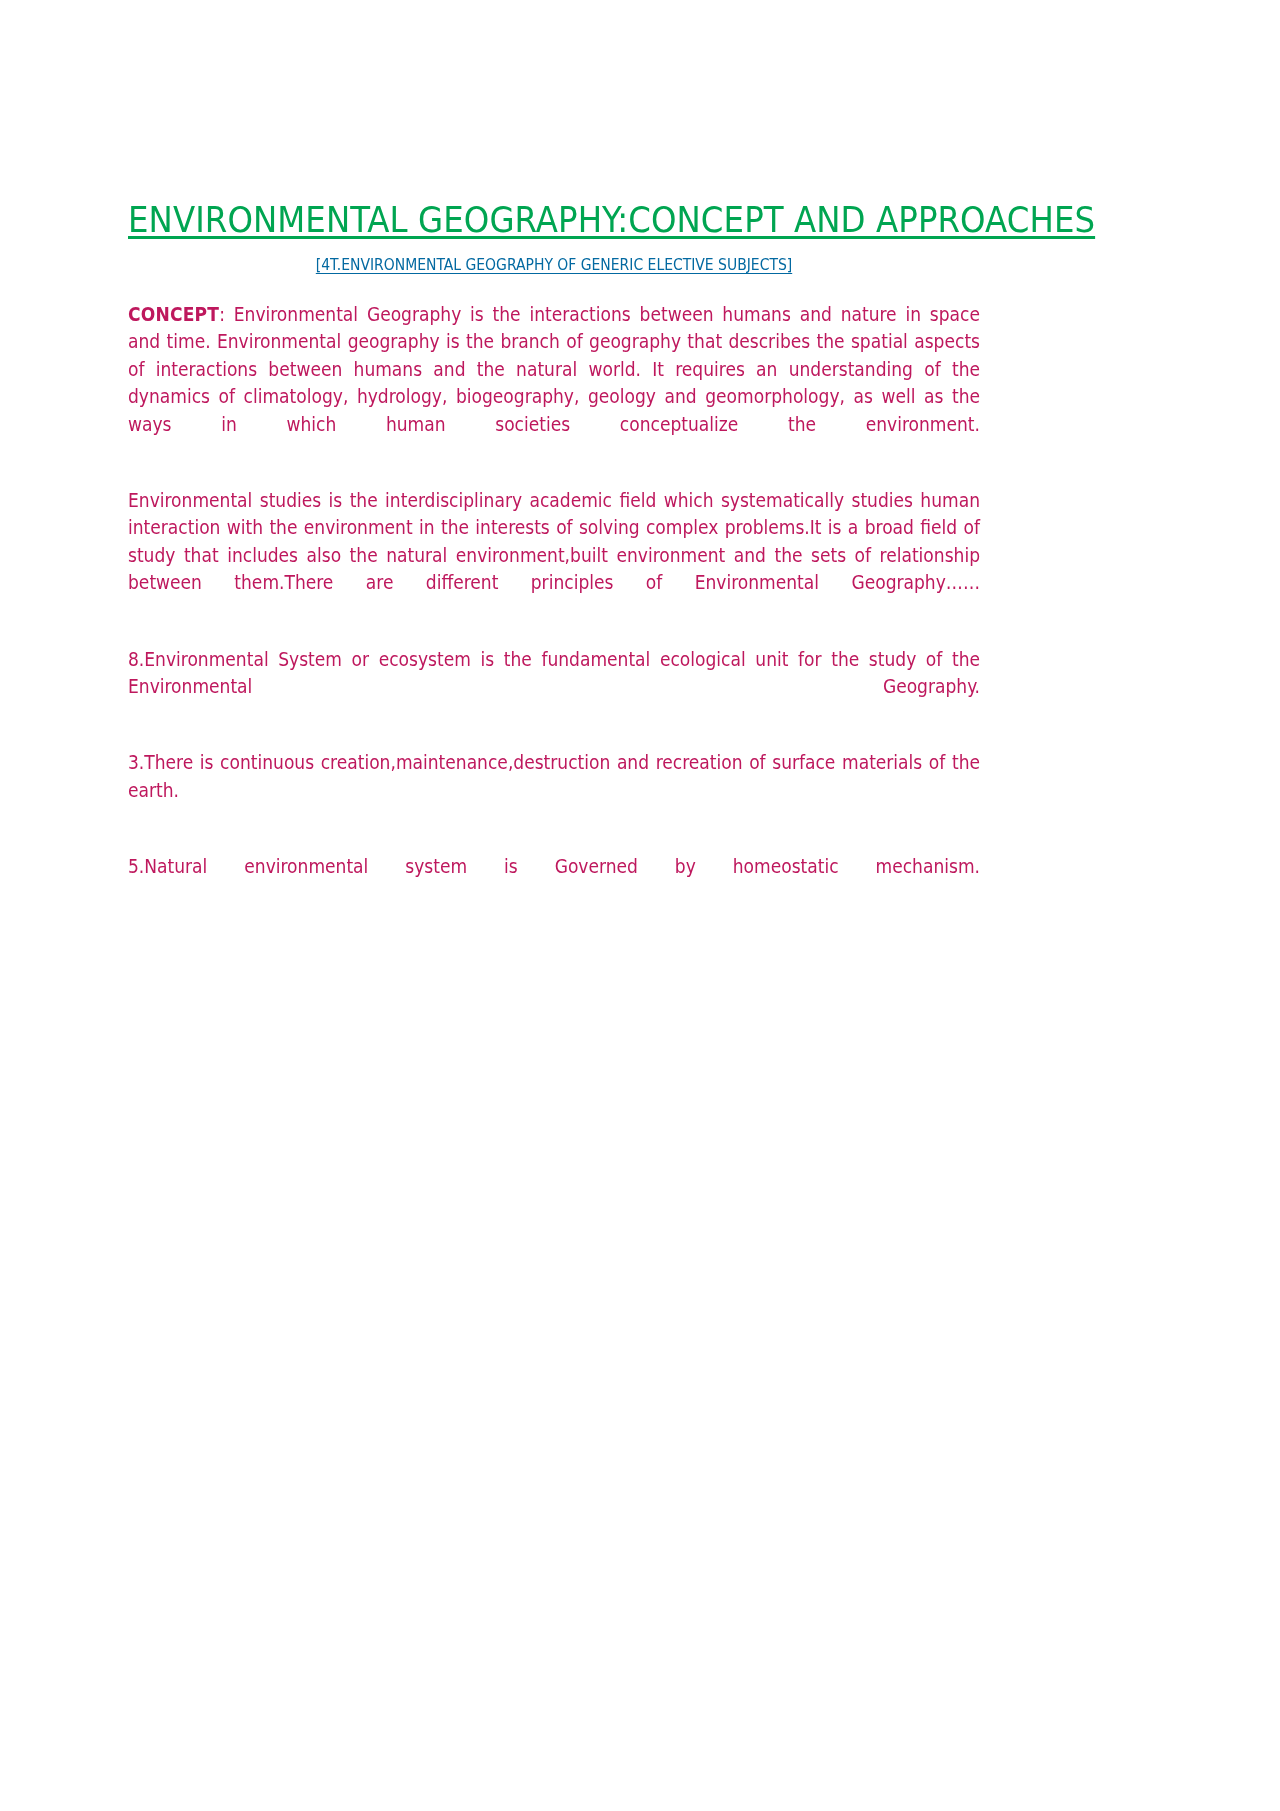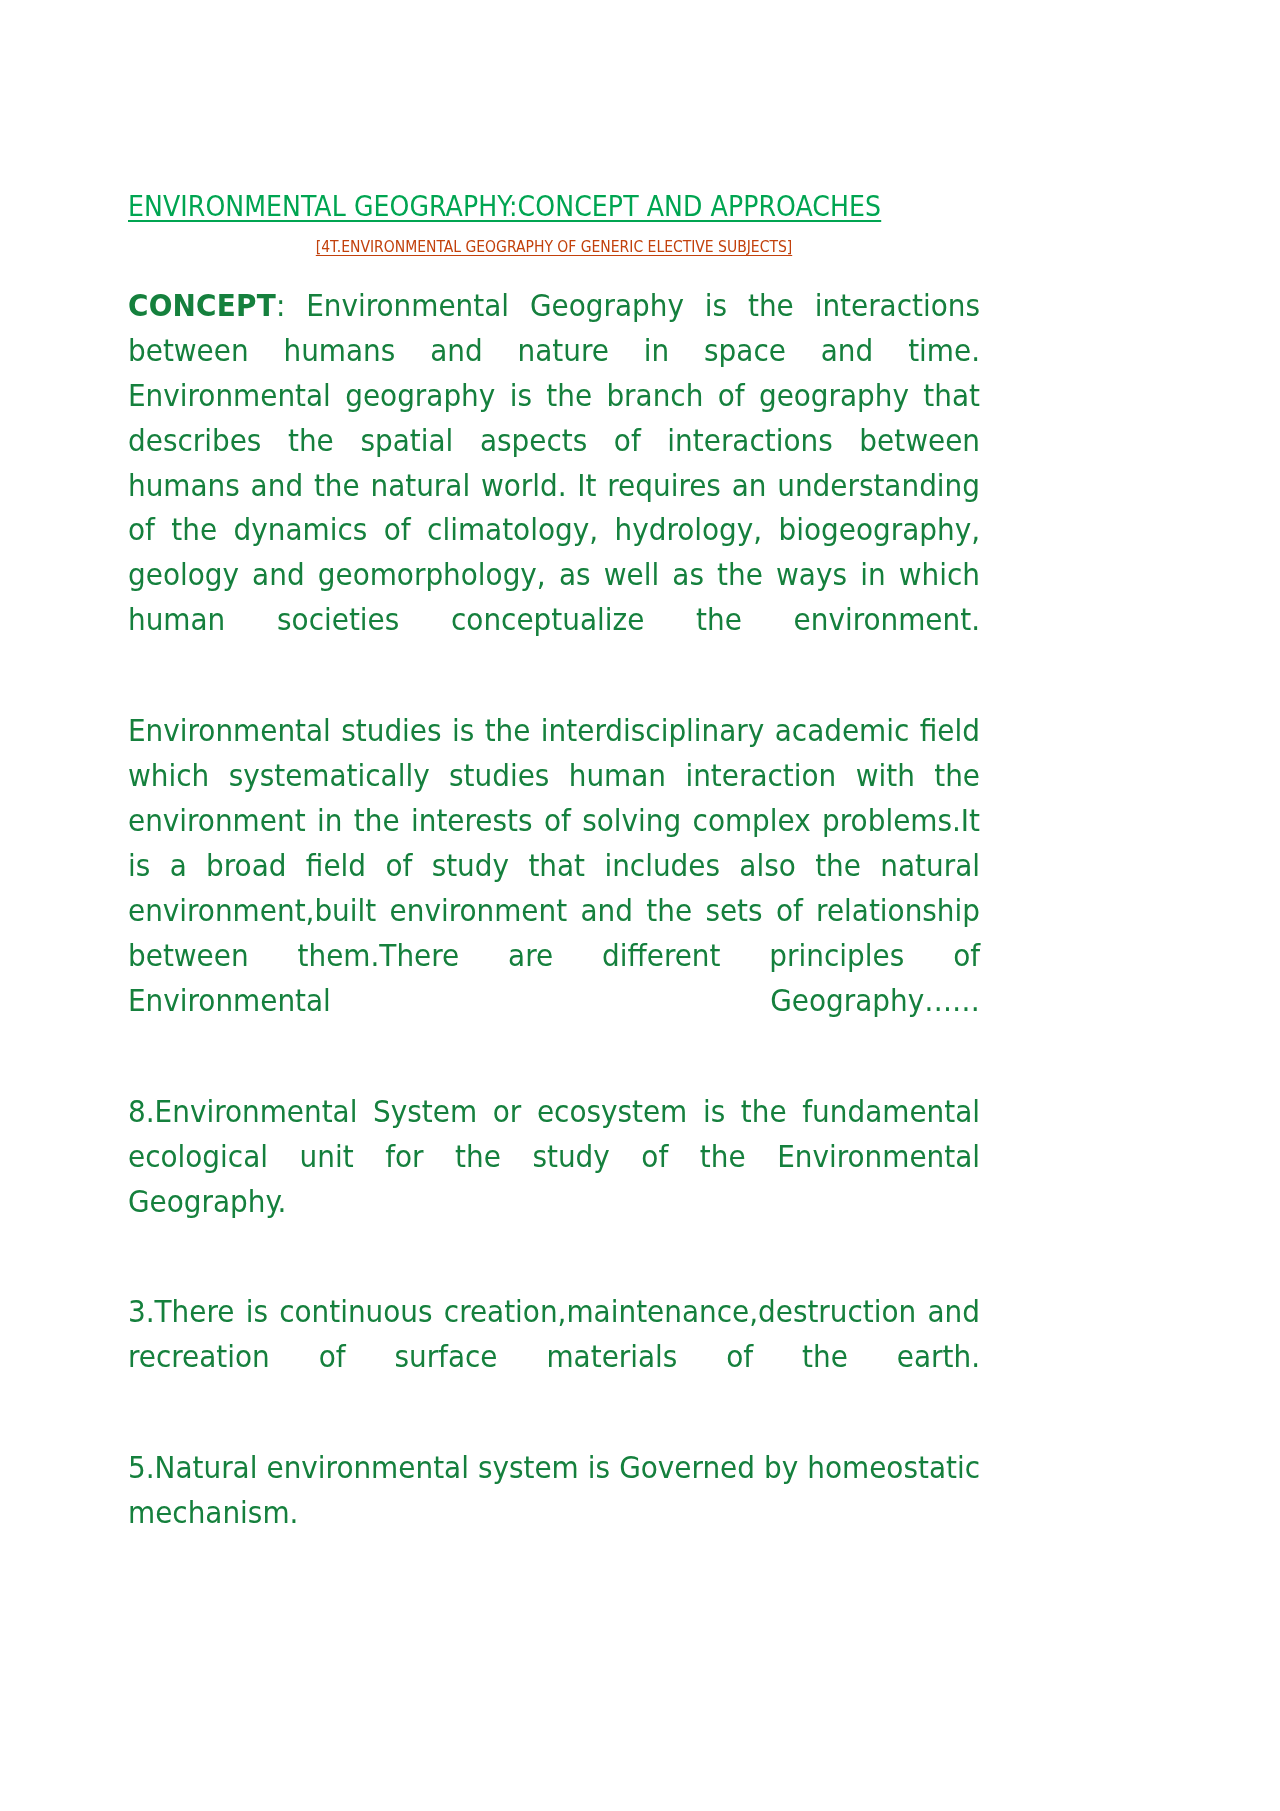--- a/index.html
+++ b/index.html
@@ -24,52 +24,52 @@
   }
   .content {
     position: absolute;
     left: 128px;
     top: 190px;
     width: 852px;
   }
 
   
   .doc-title {
-    font-size: 28px;
+    font-size: 36px;
     line-height: 1.22;
     color: #00a551;
     text-decoration: underline;
     text-underline-offset: 4px;
     font-weight: 400;
     letter-spacing: 0.1px;
-    margin: 0 0 14px 0;
+    margin: 8px 0 14px 0;
     white-space: nowrap;
   }
 
   
   .doc-subtitle {
     font-size: 15.5px;
     line-height: 1.2;
     color: #29b6f2;
     text-align: center;
     text-decoration: underline;
     text-underline-offset: 3px;
     font-weight: 400;
     margin: 0 0 26px 0;
     white-space: nowrap;
   }
 
   
   p.para {
-    font-size: 31px;
+    font-size: 19px;
     line-height: 1.45;
     text-align: justify;
     text-justify: inter-word;
     margin: 0 0 21px 0;
-    color: #15803d;
+    color: #be185d;
     word-spacing: 0.2px;
   }
   p.para .lead {
     font-weight: bold;
     letter-spacing: 0.2px;
   }
   p.para.quote {
     text-indent: 118px;
   }
   
@@ -80,21 +80,21 @@
   }
 </style>
 </head>
 <body style="background: rgb(255, 255, 255);">
 
 <div class="page">
   <div class="content">
 
     <h1 class="doc-title" style="color: rgb(0, 165, 81);">ENVIRONMENTAL GEOGRAPHY:CONCEPT AND APPROACHES</h1>
 
-    <div class="doc-subtitle" style="color: #c2410c; text-align: center;">[4T.ENVIRONMENTAL GEOGRAPHY OF GENERIC ELECTIVE SUBJECTS]</div>
+    <div class="doc-subtitle" style="color: #0369a1; text-align: center;">[4T.ENVIRONMENTAL GEOGRAPHY OF GENERIC ELECTIVE SUBJECTS]</div>
 
     <p class="para"><span class="lead">CONCEPT</span><span>: Environmental Geography is the interactions between humans and nature in space and time. Environmental geography is the branch of geography that describes the spatial aspects of interactions between humans and the natural world. It requires an understanding of the dynamics of climatology, hydrology, biogeography, geology and geomorphology, as well as the ways in which human societies conceptualize the environment.</span></p>
 
 
     <p class="para">Environmental studies is the interdisciplinary academic field which systematically studies human interaction with the environment in the interests of solving complex problems.It is a broad field of study that includes also the natural environment,built environment and the sets of relationship between them.There are different principles of Environmental Geography……</p>
 
     <p class="para">8.Environmental System or ecosystem is the fundamental ecological unit for the study of the Environmental Geography.</p>
 
 
     <p class="para">3.There is continuous creation,maintenance,destruction and recreation of surface materials of the earth.</p>

